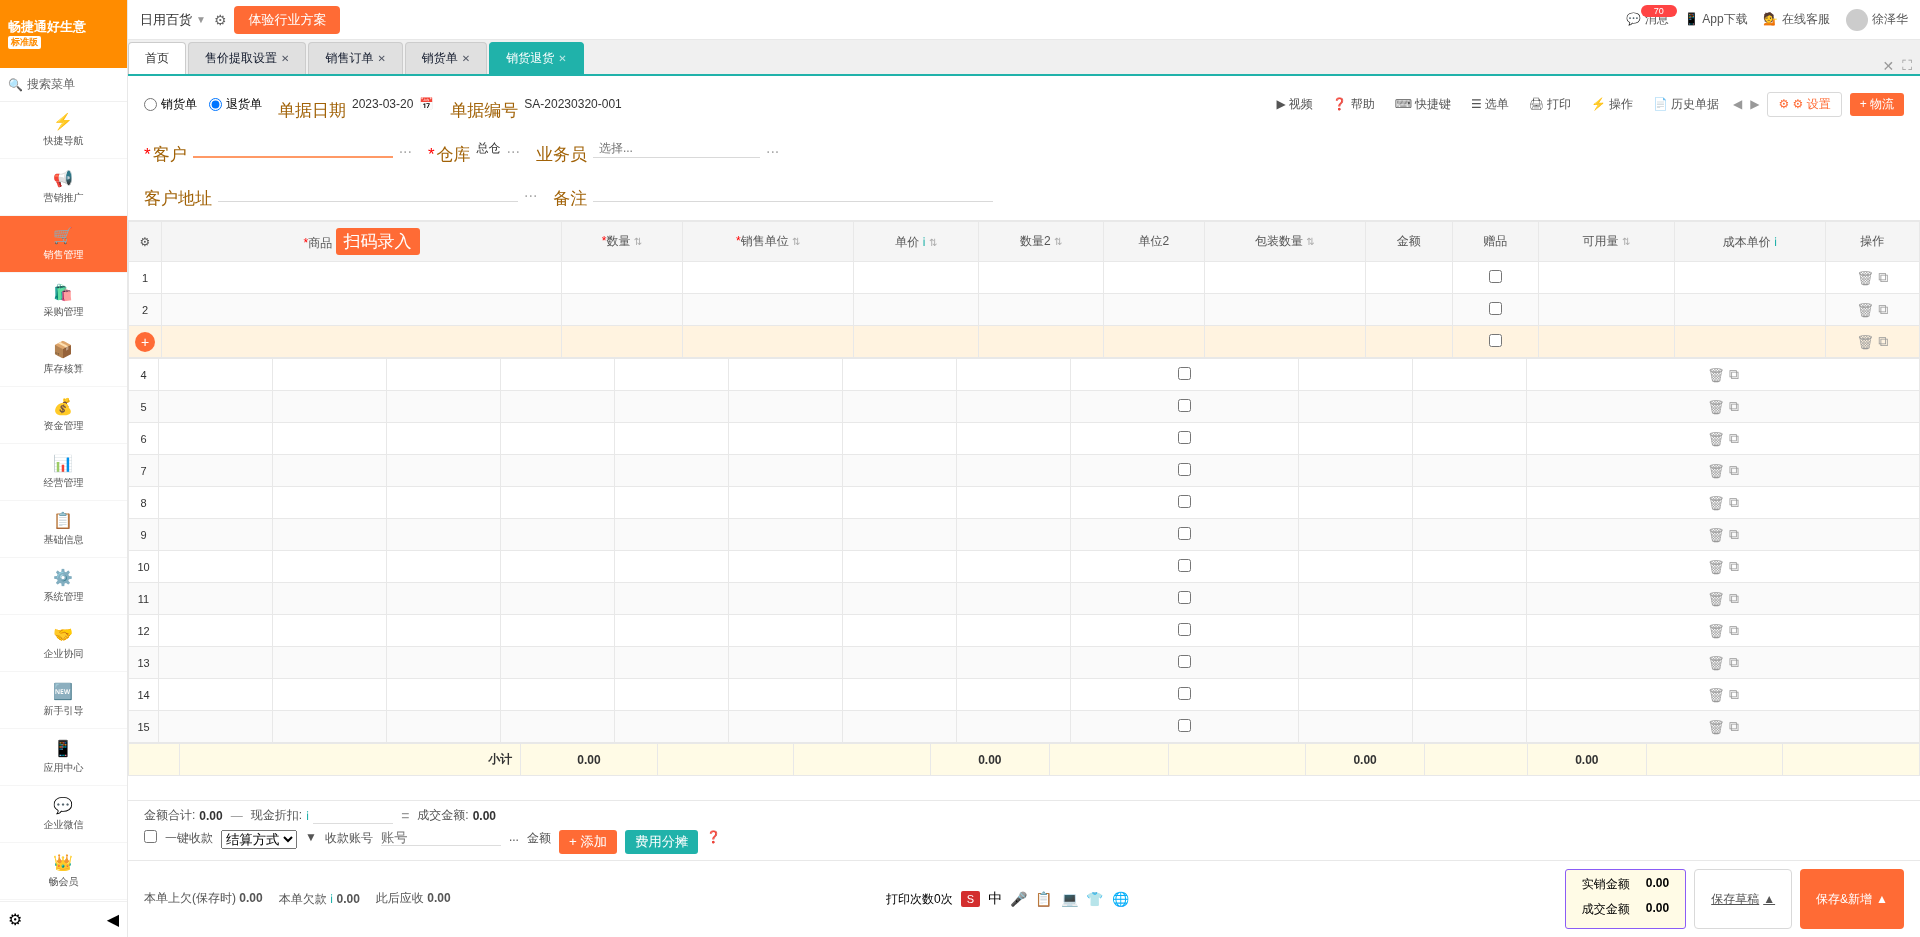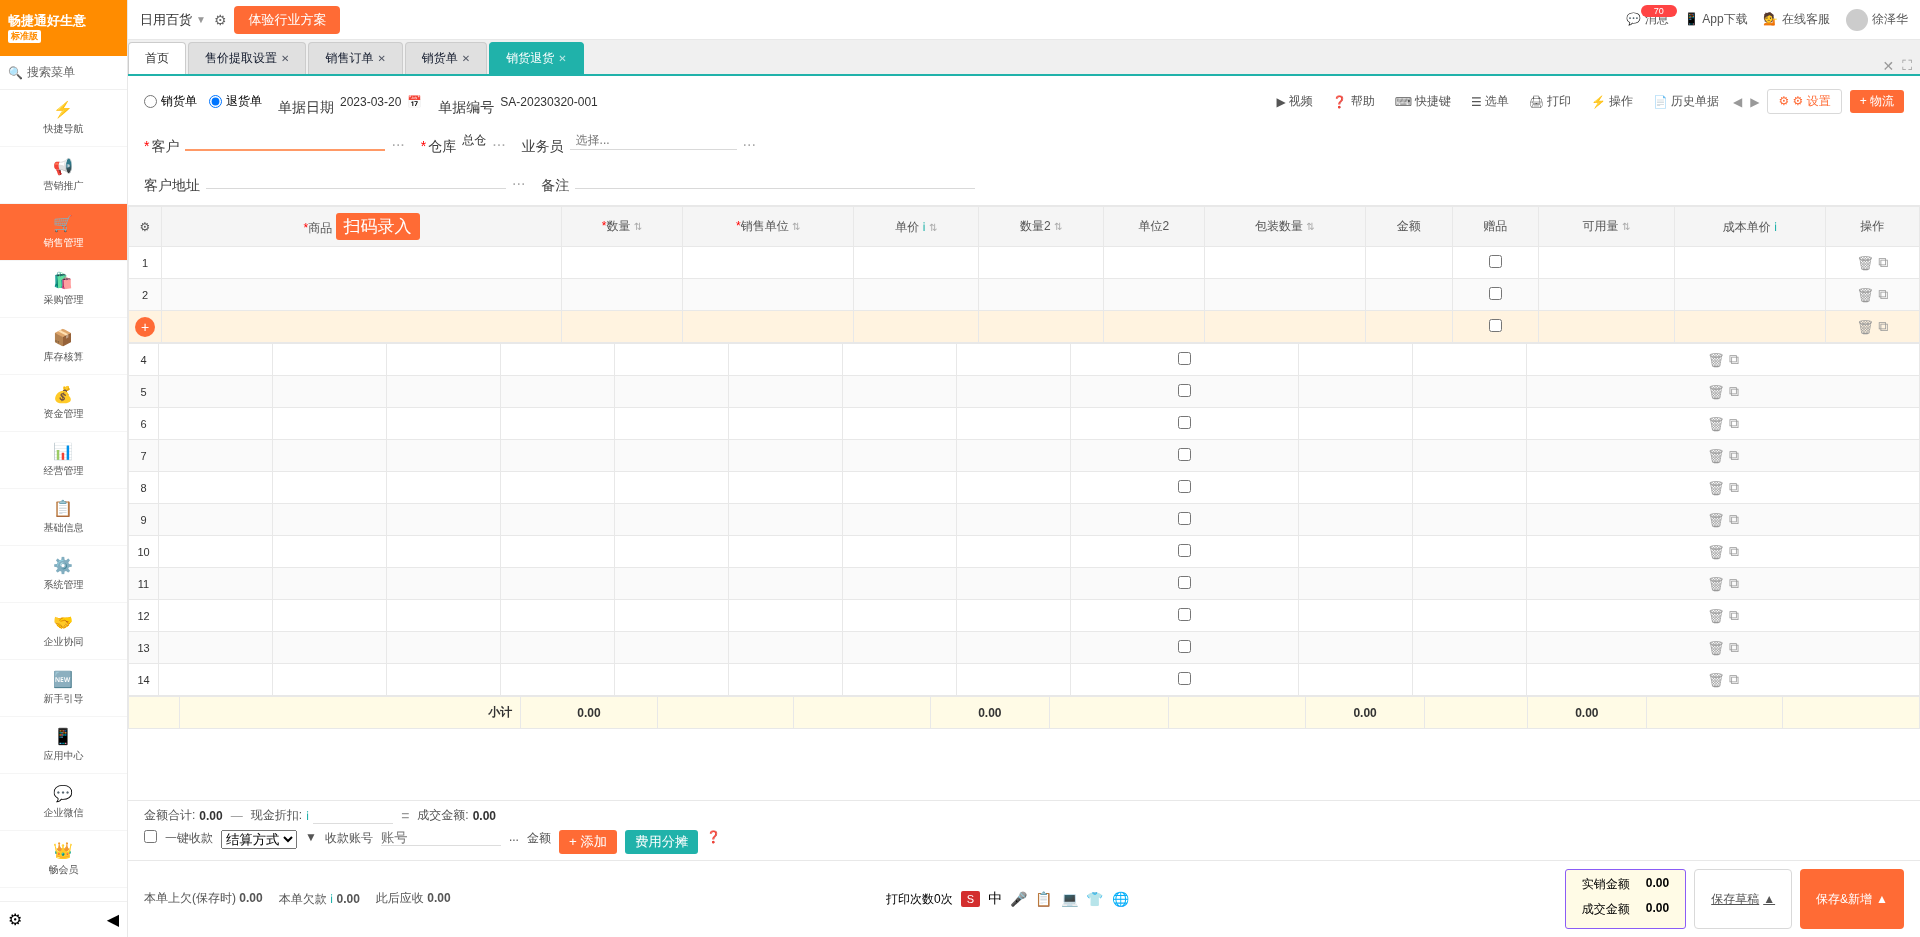--- a/index.html
+++ b/index.html
@@ -1,20 +1,20 @@
 <!DOCTYPE html>
 <html><head>
   <meta charset="utf-8">
   <style>
     * { margin: 0; padding: 0; box-sizing: border-box; }
     body { font-family: 'Microsoft YaHei', Arial, sans-serif; font-size: 12px; background: #f5f5f5; width: 1920px; height: 937px; overflow: hidden; display: flex; }
 
     
     .sidebar { width: 128px; background: #fff; display: flex; flex-direction: column; border-right: 1px solid #e8e8e8; flex-shrink: 0; }
-    .sidebar-logo { background: #ff8c00; padding: 12px 8px; display: flex; align-items: center; gap: 6px; height: 56px; }
+    .sidebar-logo { background: #ff8c00; padding: 12px 8px; display: flex; align-items: center; gap: 6px; height: 68px; }
     .sidebar-logo-text { color: white; font-size: 13px; font-weight: bold; line-height: 1.3; }
     .sidebar-logo-badge { background: white; color: #ff8c00; font-size: 9px; padding: 1px 3px; border-radius: 2px; }
     .sidebar-search { padding: 8px; border-bottom: 1px solid #f0f0f0; display: flex; align-items: center; gap: 4px; color: #666; font-size: 12px; cursor: pointer; }
     .sidebar-nav { flex: 1; overflow-y: auto; }
     .sidebar-item { display: flex; flex-direction: column; align-items: center; padding: 10px 4px; cursor: pointer; color: #555; border-bottom: 1px solid #f5f5f5; gap: 3px; }
     .sidebar-item.active { background: #ff6b35; color: white; }
     .sidebar-item .icon { font-size: 16px; }
     .sidebar-item .label { font-size: 10px; text-align: center; }
     .sidebar-bottom { padding: 8px; display: flex; justify-content: space-between; align-items: center; border-top: 1px solid #f0f0f0; }
 
@@ -38,21 +38,21 @@
     .tab .close-btn { font-size: 10px; cursor: pointer; opacity: 0.7; }
     .tab.home { background: white; color: #333; border-color: #ccc; }
 
     
     .form-area { background: white; padding: 10px 16px; border-bottom: 1px solid #e8e8e8; flex-shrink: 0; }
     .form-row { display: flex; align-items: center; gap: 16px; margin-bottom: 8px; }
     .form-row:last-child { margin-bottom: 0; }
     .radio-group { display: flex; gap: 12px; align-items: center; }
     .radio-item { display: flex; align-items: center; gap: 4px; font-size: 12px; cursor: pointer; }
     .form-field { display: flex; align-items: center; gap: 6px; }
-    .form-label { color: #404040; font-size: 14px; white-space: nowrap; margin-top: 13px; }
+    .form-label { color: #a16207; font-size: 17px; white-space: nowrap; margin-top: 13px; }
     .form-label.required::before { content: '*'; color: red; margin-right: 2px; }
     .form-value { font-size: 12px; color: #333; }
     .form-input { border: none; border-bottom: 1px solid #d9d9d9; padding: 2px 6px; font-size: 12px; min-width: 120px; color: #333; outline: none; }
     .form-input-dots { color: #aaa; font-size: 16px; cursor: pointer; }
     .form-toolbar { display: flex; align-items: center; gap: 8px; margin-left: auto; }
     .toolbar-btn { display: flex; align-items: center; gap: 3px; font-size: 12px; color: #555; cursor: pointer; padding: 3px 6px; }
     .settings-btn { background: #fff; border: 1px solid #d9d9d9; padding: 3px 10px; border-radius: 3px; font-size: 12px; cursor: pointer; color: #ff6b35; }
     .add-btn { background: #ff6b35; color: white; border: none; padding: 3px 10px; border-radius: 3px; font-size: 12px; cursor: pointer; }
 
     
@@ -639,20 +639,40 @@
     <td></td>
     <td>
       <div class="action-cell">
         <button class="icon-btn">🗑</button>
         <button class="icon-btn">⧉</button>
       </div>
     </td>
   </tr>
           <tr>
     <td class="row-num">14</td>
+    <td></td>
+    <td></td>
+    <td></td>
+    <td></td>
+    <td></td>
+    <td></td>
+    <td></td>
+    <td></td>
+    <td class="checkbox-cell"><input type="checkbox" style=""></td>
+    <td></td>
+    <td></td>
+    <td>
+      <div class="action-cell">
+        <button class="icon-btn">🗑</button>
+        <button class="icon-btn">⧉</button>
+      </div>
+    </td>
+  </tr>
+          <tr>
+    <td class="row-num">15</td>
     <td></td>
     <td></td>
     <td></td>
     <td></td>
     <td></td>
     <td></td>
     <td></td>
     <td></td>
     <td class="checkbox-cell"><input type="checkbox" style=""></td>
     <td></td>

